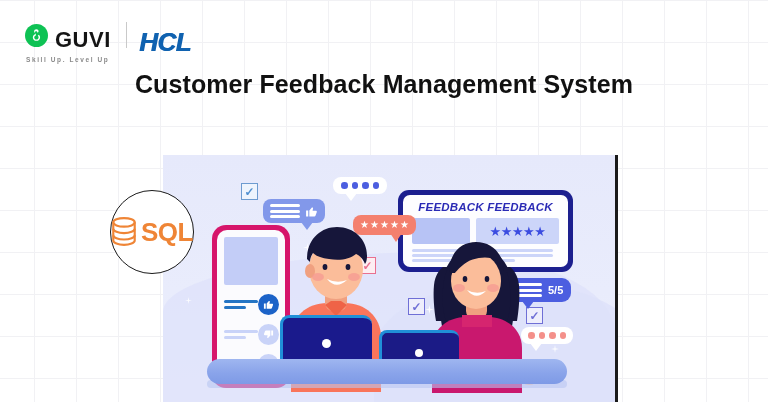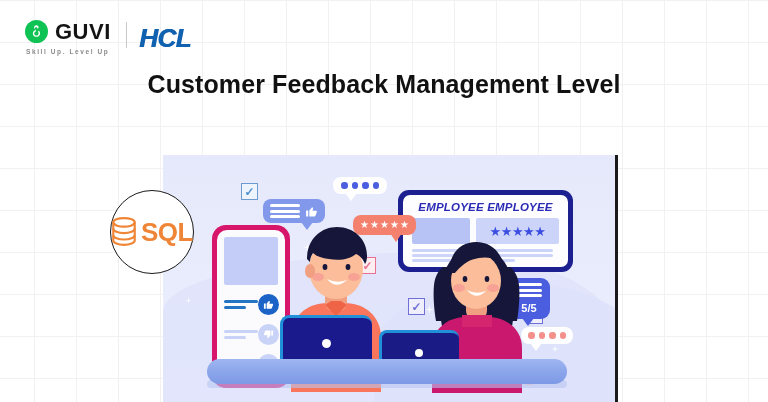--- a/index.html
+++ b/index.html
@@ -28,21 +28,21 @@
   .guvi-wrap{display:flex;flex-direction:column;align-items:flex-start;}
   .guvi-row{display:flex;align-items:center;gap:7px;}
   .guvi-mark{
     width:23px;height:23px;border-radius:50%;
     background:#0ec254;position:relative;flex:none;
     display:flex;align-items:center;justify-content:center;
   }
   .guvi-mark svg{display:block;}
   .guvi-word{
     font-size:22px;font-weight:700;letter-spacing:.5px;
-    color:#141414;line-height:1;
+    color:#141414;line-height:1;margin-top:9px;
   }
   .guvi-tag{
     font-size:6.5px;letter-spacing:1.6px;color:#8a8a8a;
     margin-top:5px;margin-left:1px;font-weight:600;
   }
   .logo-divider{
     width:1px;height:26px;background:#c9c9c9;
     margin:0 13px 0 15px;align-self:flex-start;margin-top:2px;
   }
   .hcl-word{
@@ -196,21 +196,21 @@
       <span class="guvi-word">GUVI</span>
     </div>
     <span class="guvi-tag">Skill Up. Level Up</span>
   </div>
 
   <span class="logo-divider"></span>
 
   <span class="hcl-word">HCL</span>
 </div>
 
-<div id="page-title">Customer Feedback Management Level</div>
+<div id="page-title">Customer Feedback Management System</div>
 
 <div id="illustration">
 
   <div class="hill"></div>
   <div class="hill2"></div>
 
   <span class="sparkle sp" style="left:140px;top:88px;"></span>
   <span class="sparkle sp" style="left:227px;top:68px;width:7px;height:7px;"></span>
   <span class="sparkle sp" style="left:262px;top:150px;"></span>
   <span class="sparkle sp" style="left:350px;top:122px;width:7px;height:7px;"></span>
@@ -260,35 +260,35 @@
       <span class="starglyph">★</span>
       <span class="starglyph">★</span>
       <span class="starglyph">★</span>
       <span class="starglyph">★</span>
       <span class="bub-tail" style="border-top:9px solid #f4806e;left:auto;right:14px;"></span>
     </div>
   </div>
 
   <div id="feedback-card">
     <div class="fc-inner">
-      <div class="fc-title">EMPLOYEE EMPLOYEE</div>
+      <div class="fc-title">FEEDBACK FEEDBACK</div>
       <div class="fc-body">
         <span class="fc-thumb"></span>
         <span class="fc-stars">★★★★★</span>
       </div>
       <div class="fc-lines">
         <i class="fc-l" style="width:96%;"></i>
         <i class="fc-l" style="width:96%;"></i>
         <i class="fc-l" style="width:70%;"></i>
       </div>
     </div>
   </div>
 
   <div class="bubble" style="left:345px;top:123px;">
-    <div class="bub-body" style="background:#4c5ee0;padding:5px 8px;gap:6px;border-radius:9px;flex-direction:column;">
+    <div class="bub-body" style="background:#4c5ee0;padding:5px 8px;gap:6px;border-radius:9px;">
       <span style="display:flex;flex-direction:column;gap:2.5px;">
         <i style="display:block;width:26px;height:3px;background:#ffffff;border-radius:2px;"></i>
         <i style="display:block;width:26px;height:3px;background:#ffffff;border-radius:2px;"></i>
         <i style="display:block;width:26px;height:3px;background:#ffffff;border-radius:2px;"></i>
       </span>
       <span style="font-size:11px;font-weight:700;color:#ffffff;line-height:1;">5/5</span>
       <span class="bub-tail" style="border-top:8px solid #4c5ee0;left:14px;"></span>
     </div>
   </div>
 

